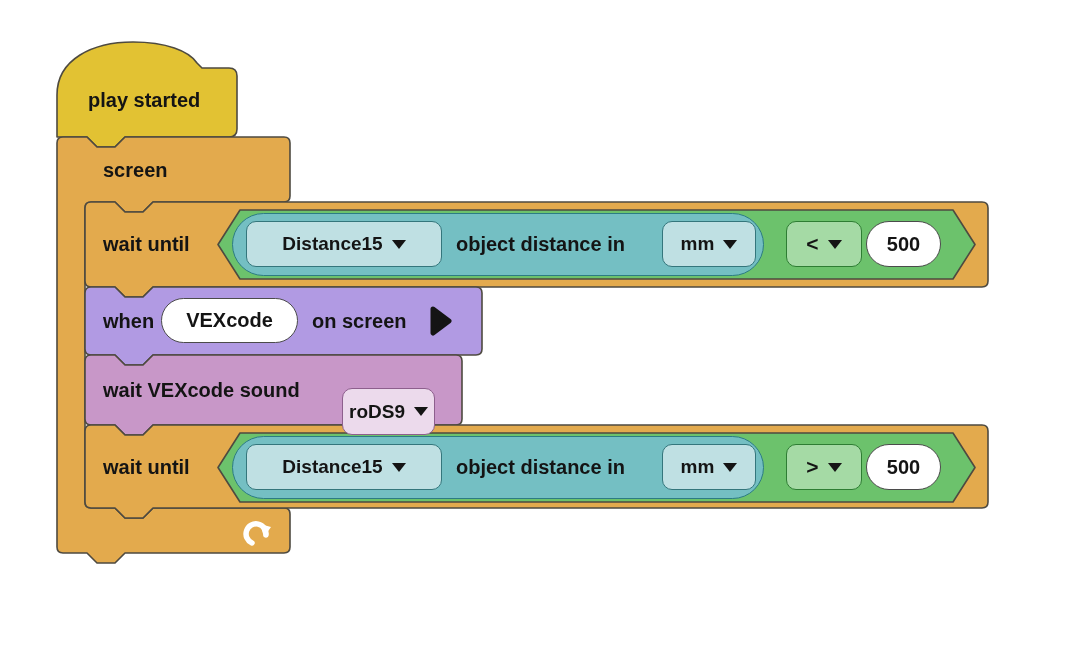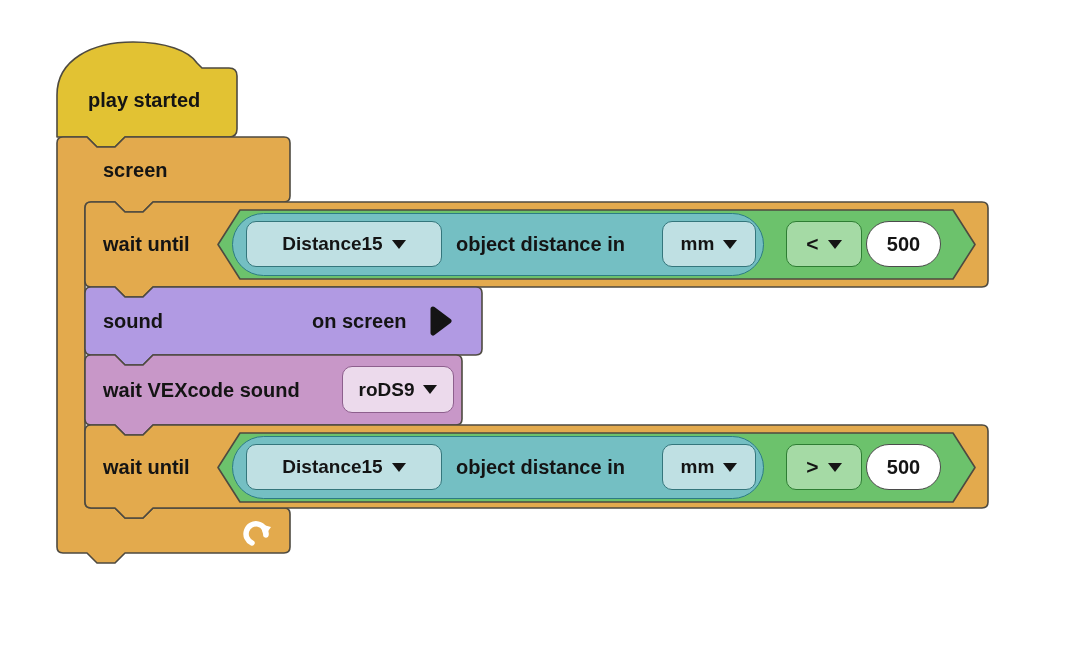--- a/index.html
+++ b/index.html
@@ -14,21 +14,21 @@
     font-weight:700; font-size:20px; color:#141414; white-space:nowrap;
   }
   .pill {
     position:absolute; box-sizing:border-box; display:flex; align-items:center;
     justify-content:center; gap:9px; font-weight:700; font-size:19px; color:#141414;
     white-space:nowrap;
   }
   .stadium { border:1.6px solid #2c7c83; border-radius:32px; }
   .dd-teal { border:1.6px solid #34767c; border-radius:10px; width:196px; height:46px; }
   .dd-green { border:1.6px solid #2e7d33; border-radius:10px; width:76px; height:46px; font-size:21px; }
-  .dd-pink  { border:1.6px solid #8d5f8d; border-radius:10px; width:112px; height:47px; }
+  .dd-pink  { border:1.6px solid #8d5f8d; border-radius:10px; width:93px; height:47px;margin-top:22px; }
   .oval-white { border:1.6px solid #4b4b4b; border-radius:23px; background:#ffffff; font-size:20px;align-items:center; }
   .arrow-down {
     width:0; height:0; border-left:7px solid transparent; border-right:7px solid transparent;
     border-top:9px solid #141414; flex:0 0 auto;
   }
   .icon-abs { position:absolute; }
 </style>
 </head>
 <body>
 
@@ -67,21 +67,24 @@
     <div class="arrow-down"></div>
   </div>
   <div class="pill dd-green" style="left: 786px; top: 221px; background: rgb(165, 218, 165);">
     <span>&lt;</span>
     <div class="arrow-down"></div>
   </div>
   <div class="pill oval-white" style="left:866px; top:221px; width:75px; height:46px;">
     <span>500</span>
   </div>
 
-  <span class="lbl" style="left:103px; top:306px;">sound</span>
+  <span class="lbl" style="left:103px; top:306px;">when</span>
+  <div class="pill oval-white" style="left:161px; top:298px; width:137px; height:45px;">
+    <span>VEXcode</span>
+  </div>
   <span class="lbl" style="left:312px; top:306px;">on screen</span>
   <svg class="icon-abs" style="left:428px; top:305px;" width="26" height="32" viewBox="0 0 26 32">
     <path d="M5 4 L21 16 L5 28 Z" fill="#141414" stroke="#141414" stroke-width="5" stroke-linejoin="round" stroke-linecap="round"></path>
   </svg>
 
   <span class="lbl" style="left:103px; top:375px;">wait VEXcode sound</span>
   <div class="pill dd-pink" style="left: 342px; top: 366px; background: rgb(236, 218, 236);">
     <span>roDS9</span>
     <div class="arrow-down"></div>
   </div>

